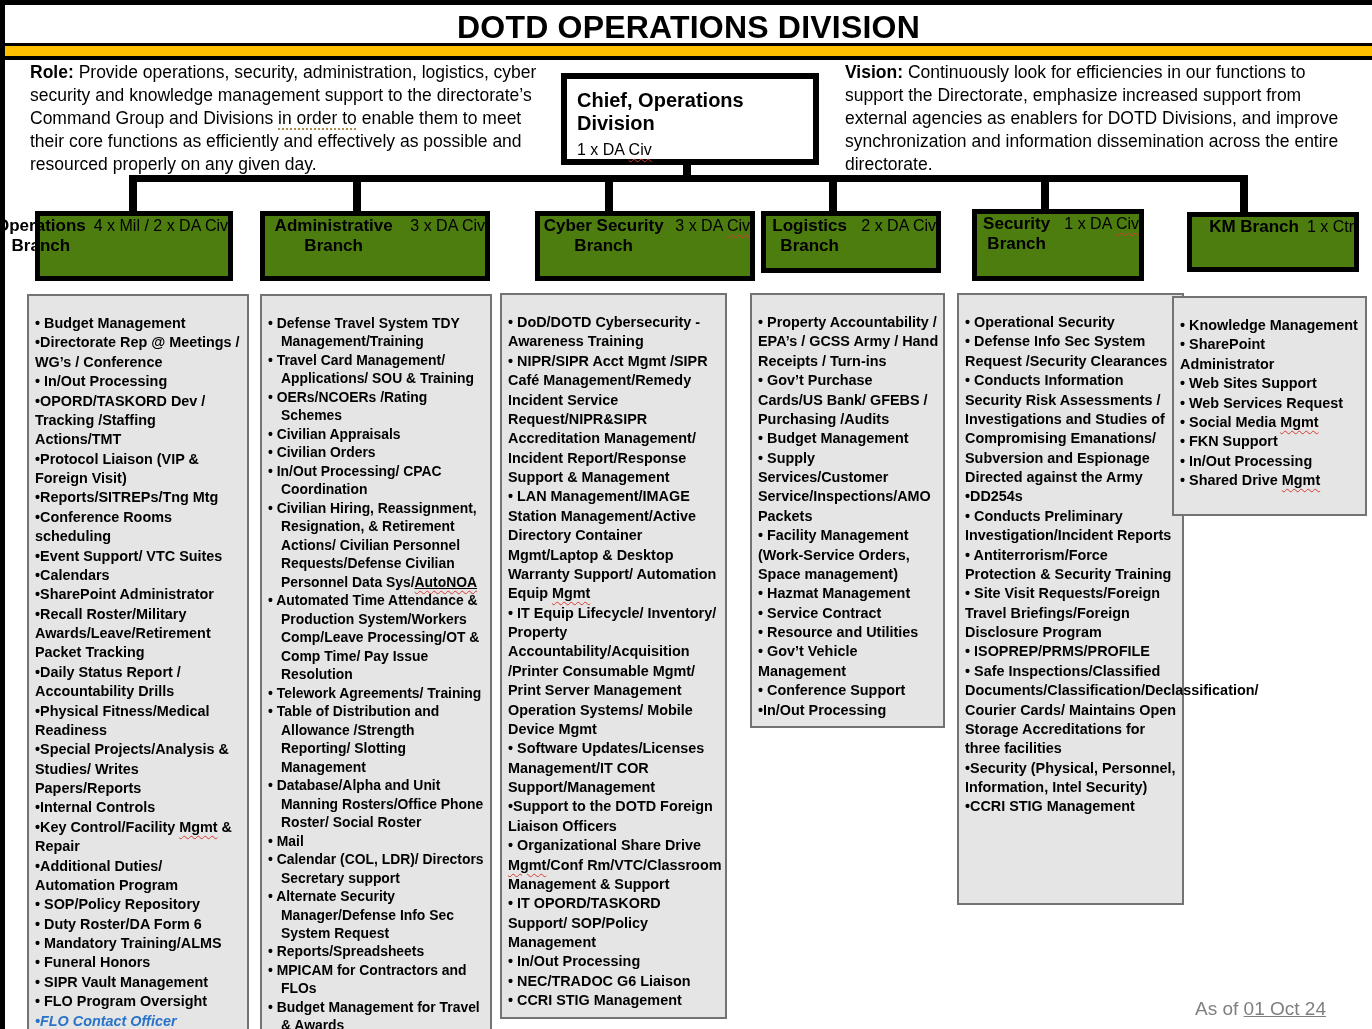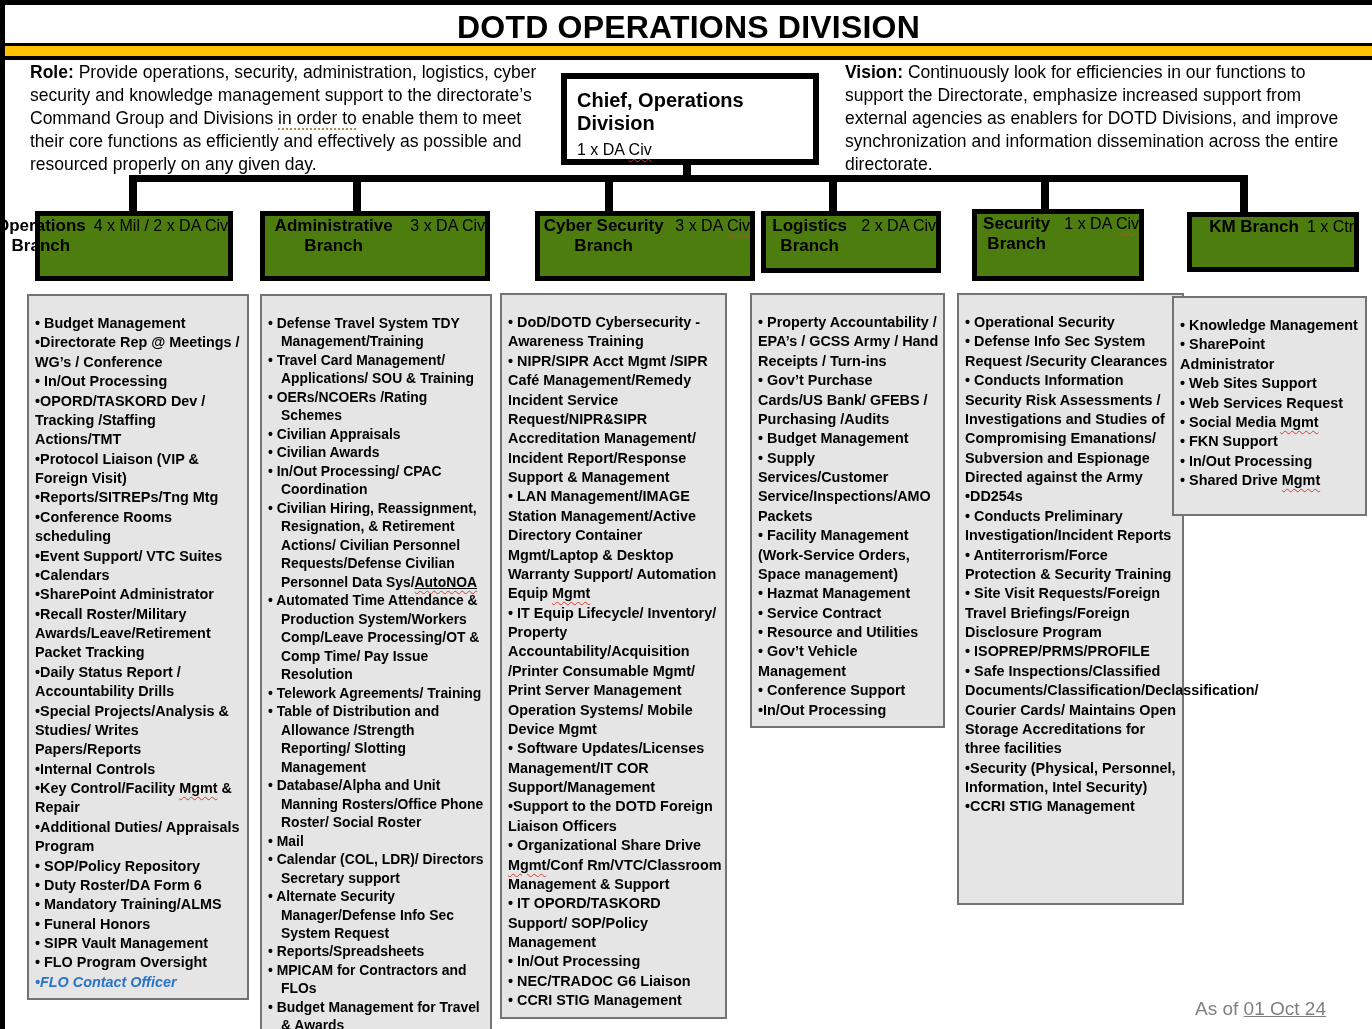--- a/index.html
+++ b/index.html
@@ -129,38 +129,39 @@
       <div class="li">• In/Out Processing</div>
       <div class="li">•OPORD/TASKORD Dev / Tracking /Staffing Actions/TMT</div>
       <div class="li">•Protocol Liaison (VIP &amp; Foreign Visit)</div>
       <div class="li">•Reports/SITREPs/Tng Mtg</div>
       <div class="li">•Conference Rooms scheduling</div>
       <div class="li">•Event Support/ VTC Suites</div>
       <div class="li">•Calendars</div>
       <div class="li">•SharePoint Administrator</div>
       <div class="li">•Recall Roster/Military Awards/Leave/Retirement Packet Tracking</div>
       <div class="li">•Daily Status Report / Accountability Drills</div>
+      <div class="li">•Physical Fitness/Medical Readiness</div>
       <div class="li">•Special Projects/Analysis &amp; Studies/ Writes Papers/Reports</div>
       <div class="li">•Internal Controls</div>
       <div class="li">•Key Control/Facility <span class="sq">Mgmt</span> &amp; Repair</div>
-      <div class="li">•Additional Duties/ Appraisals Program</div>
+      <div class="li">•Additional Duties/ Automation Program</div>
       <div class="li">• SOP/Policy Repository</div>
       <div class="li">• Duty Roster/DA Form 6</div>
       <div class="li">• Mandatory Training/ALMS</div>
       <div class="li">• Funeral Honors</div>
       <div class="li">• SIPR Vault Management</div>
       <div class="li">• FLO Program Oversight</div>
       <div class="li flo">•FLO Contact Officer</div>
     </div>
   <div class="lbox l1 hang">
       <div class="li">• Defense Travel System TDY Management/Training</div>
       <div class="li">• Travel Card Management/ Applications/ SOU &amp; Training</div>
       <div class="li">• OERs/NCOERs /Rating  Schemes</div>
       <div class="li">• Civilian Appraisals</div>
-      <div class="li">• Civilian Awards</div>
+      <div class="li">• Civilian Orders</div>
       <div class="li">•  In/Out Processing/ CPAC Coordination</div>
       <div class="li">• Civilian Hiring, Reassignment, Resignation, &amp; Retirement Actions/ Civilian Personnel Requests/Defense Civilian Personnel Data Sys/<span class="ul"><span class="sq">AutoNOA</span></span></div>
       <div class="li">• Automated Time Attendance &amp; Production System/Workers Comp/Leave Processing/OT &amp; Comp Time/ Pay Issue Resolution</div>
       <div class="li">• Telework Agreements/ Training</div>
       <div class="li">• Table of Distribution and Allowance /Strength Reporting/ Slotting Management</div>
       <div class="li">• Database/Alpha and Unit Manning Rosters/Office Phone Roster/ Social Roster</div>
       <div class="li">• Mail</div>
       <div class="li">• Calendar (COL, LDR)/ Directors Secretary support</div>
       <div class="li">• Alternate Security Manager/Defense Info Sec System Request</div>
       <div class="li">• Reports/Spreadsheets</div>

